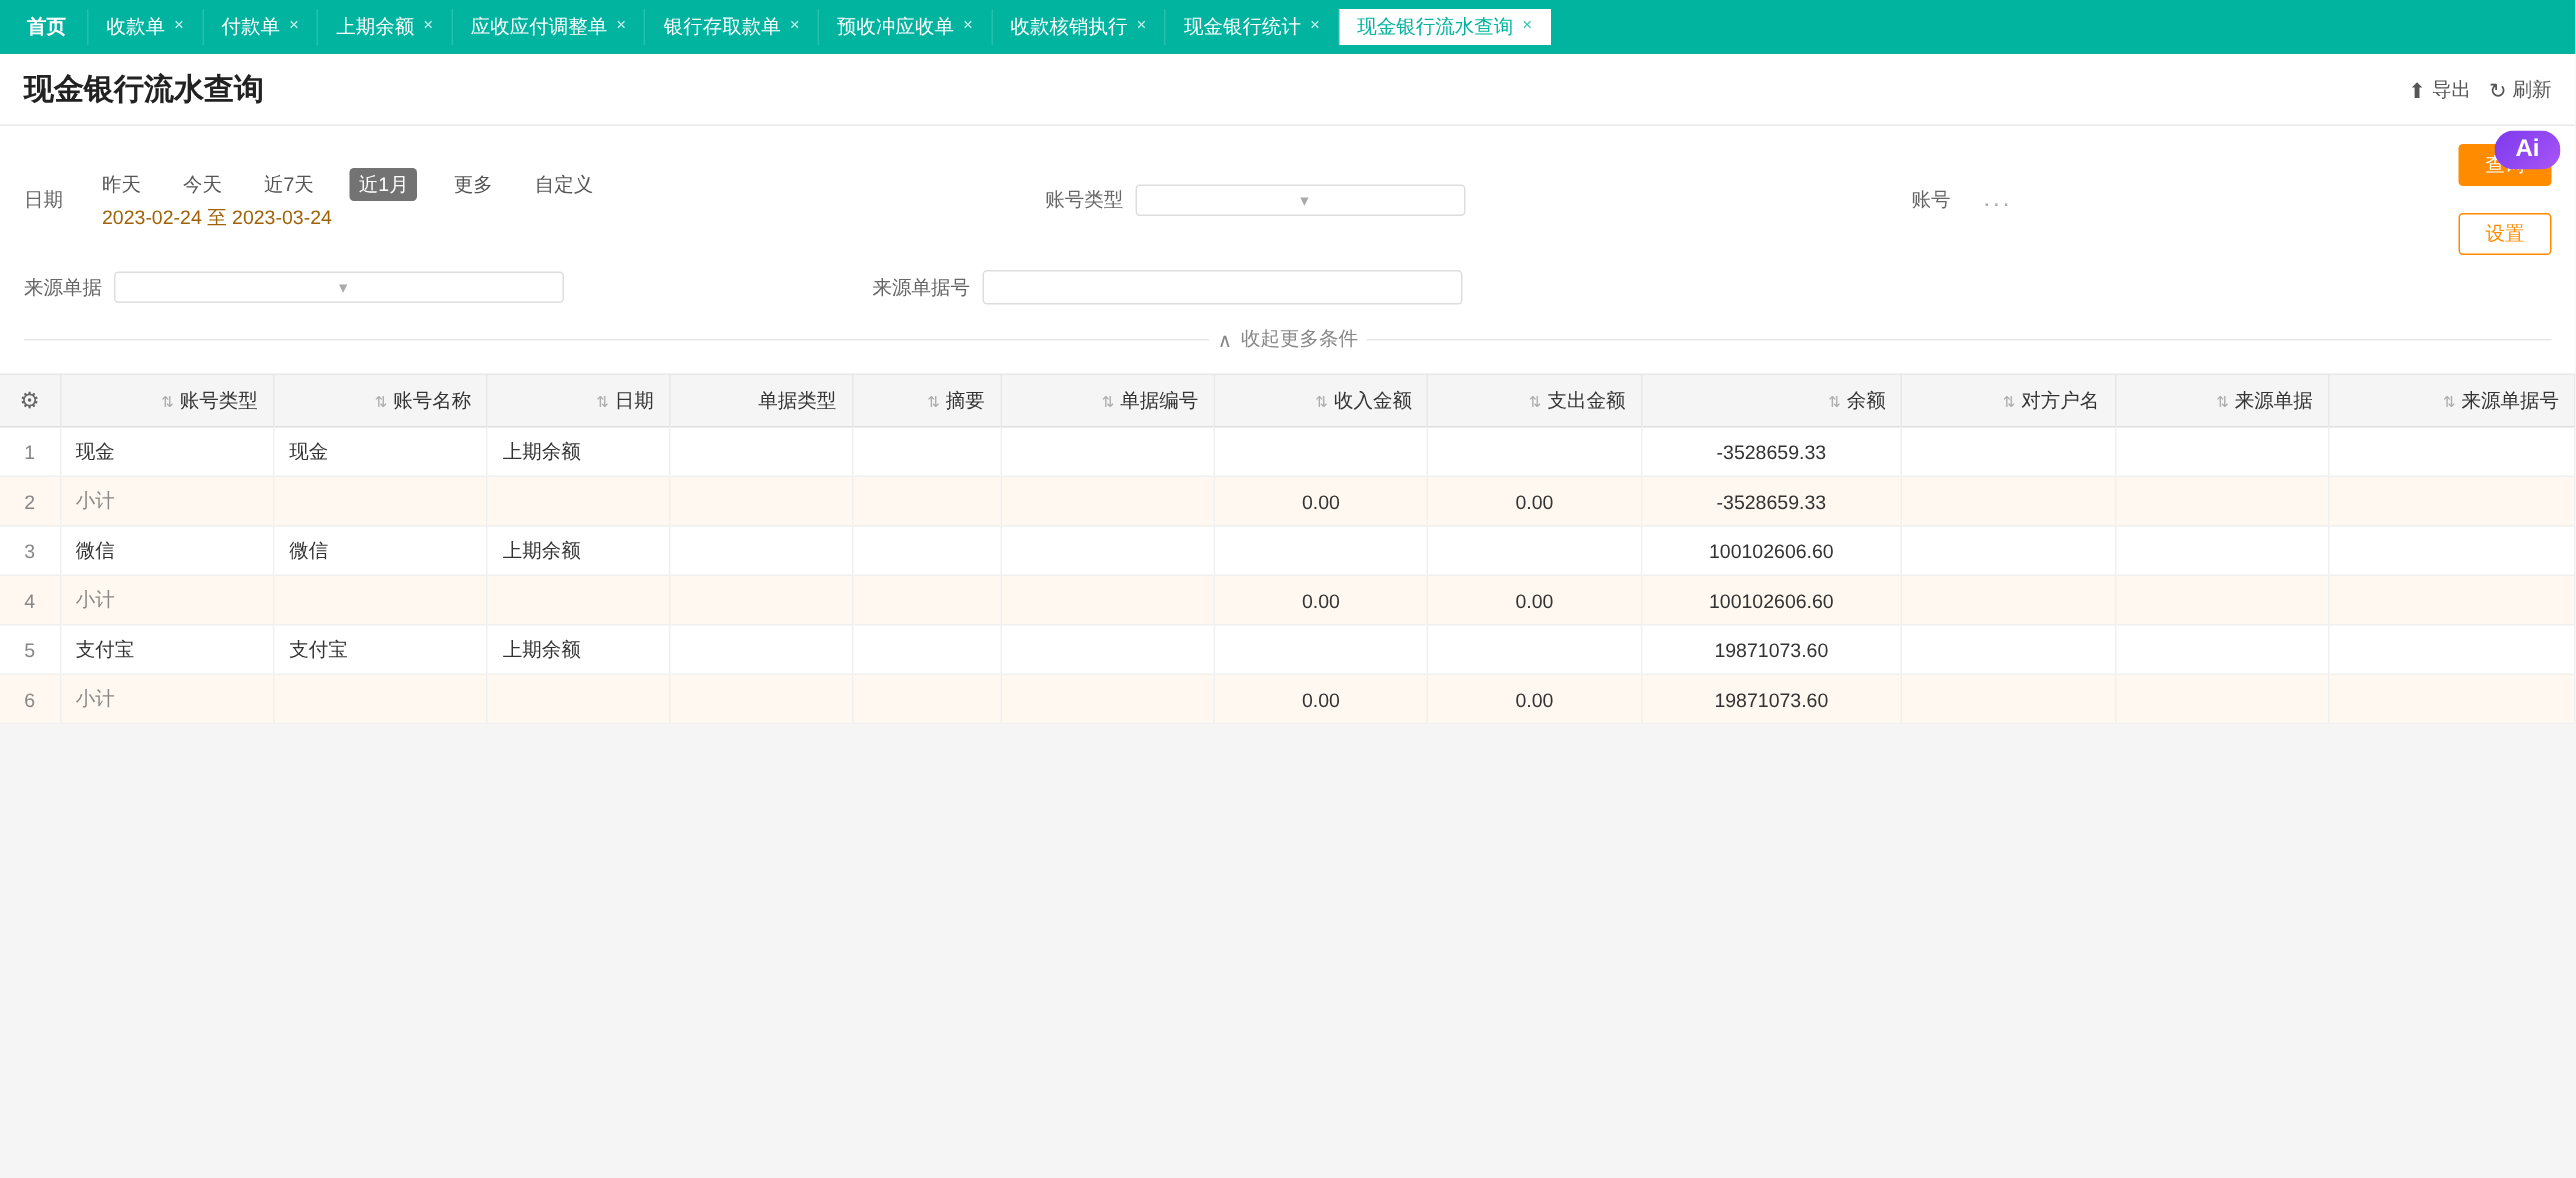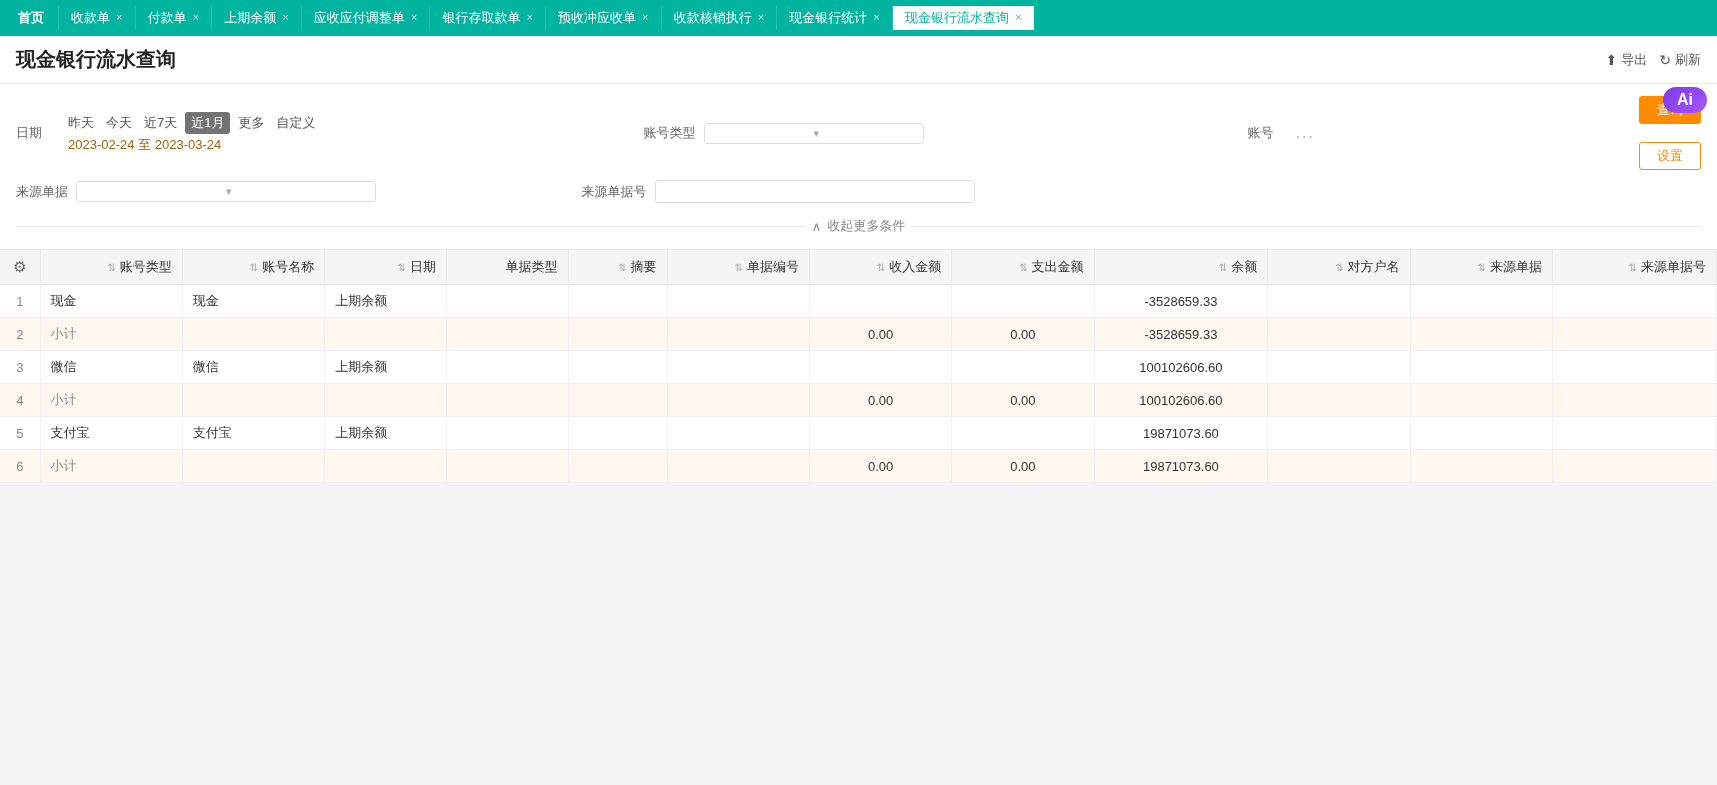--- a/index.html
+++ b/index.html
@@ -75,21 +75,21 @@
       margin-bottom: 10px;
     }
     .filter-label {
       color: #666;
       font-size: 13px;
       min-width: 40px;
       white-space: nowrap;
     }
     .date-options {
       display: flex;
-      gap: 4px;
+      gap: 20px;
       align-items: center;
     }
     .date-opt {
       color: #555;
       cursor: pointer;
       font-size: 13px;
       padding: 2px 4px;
     }
     .date-opt.active {
       background: #737373;

